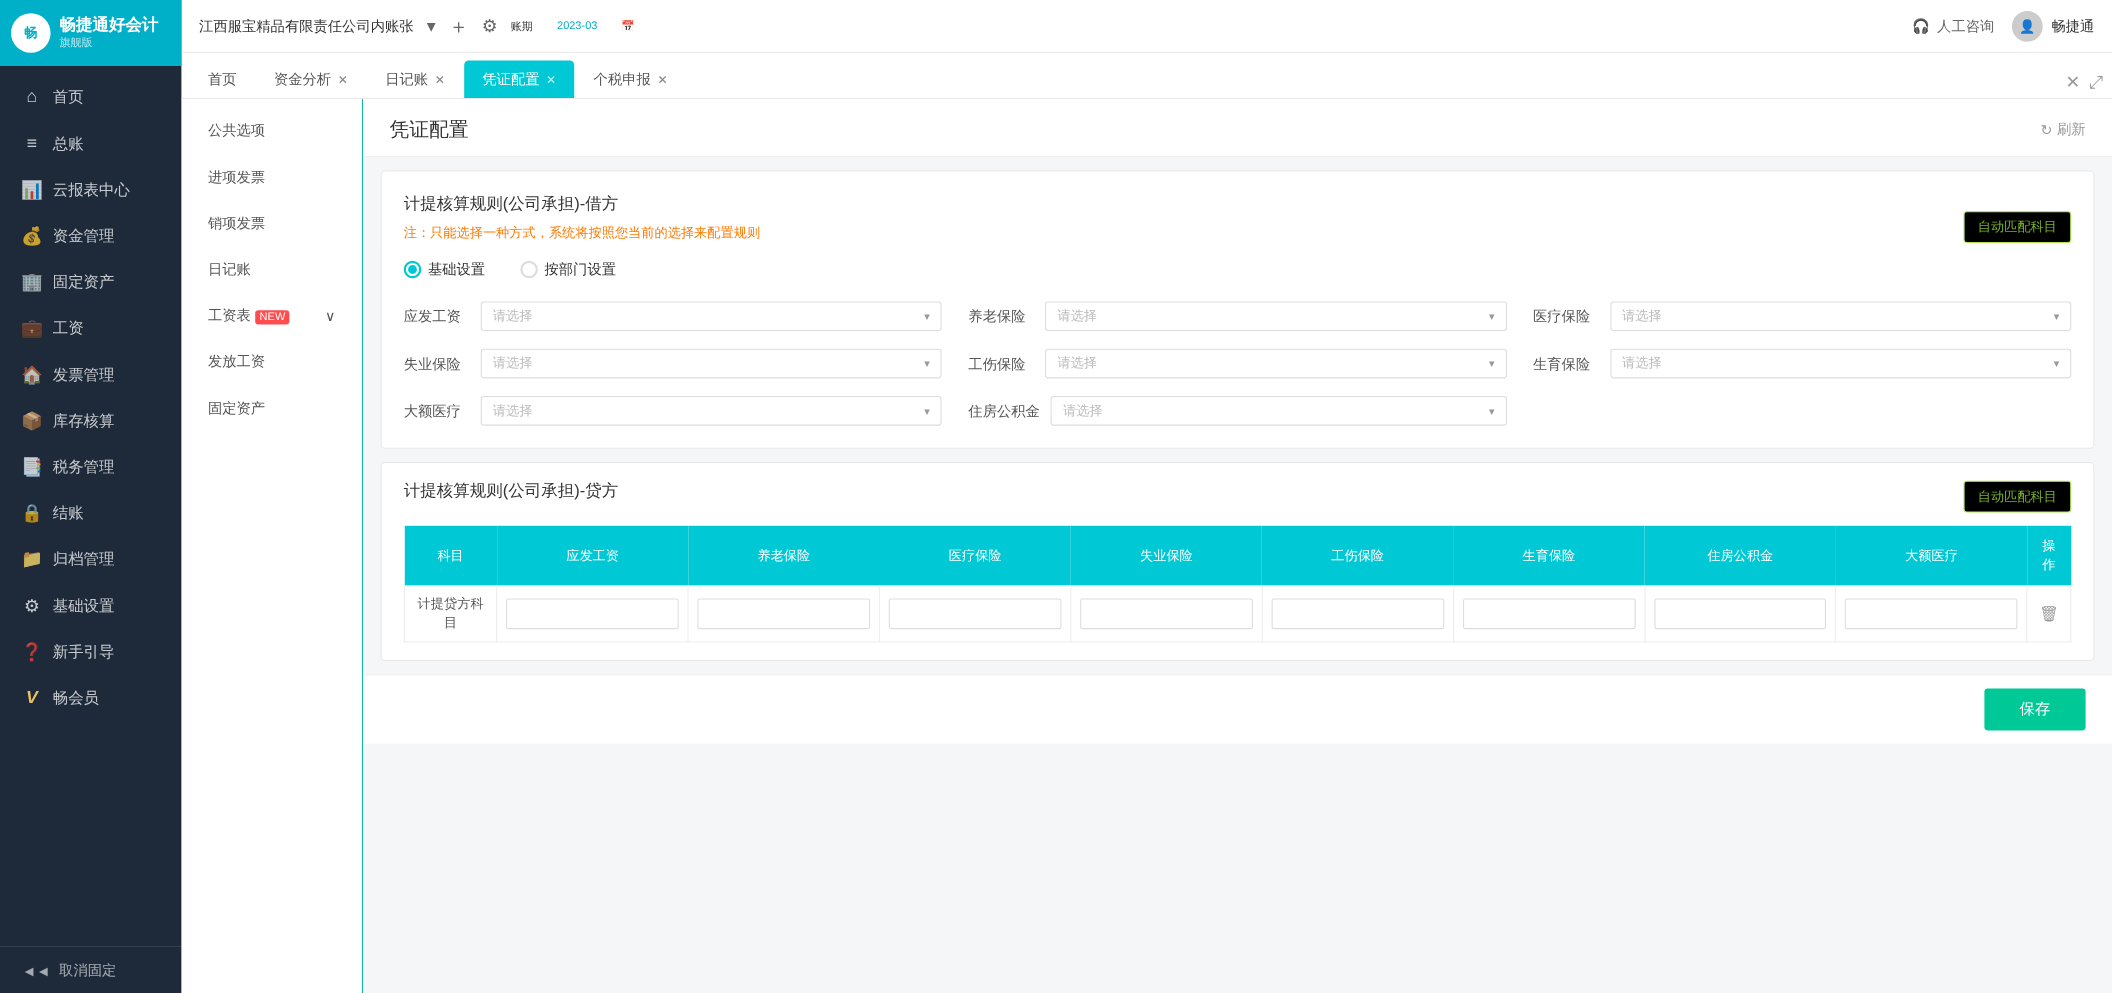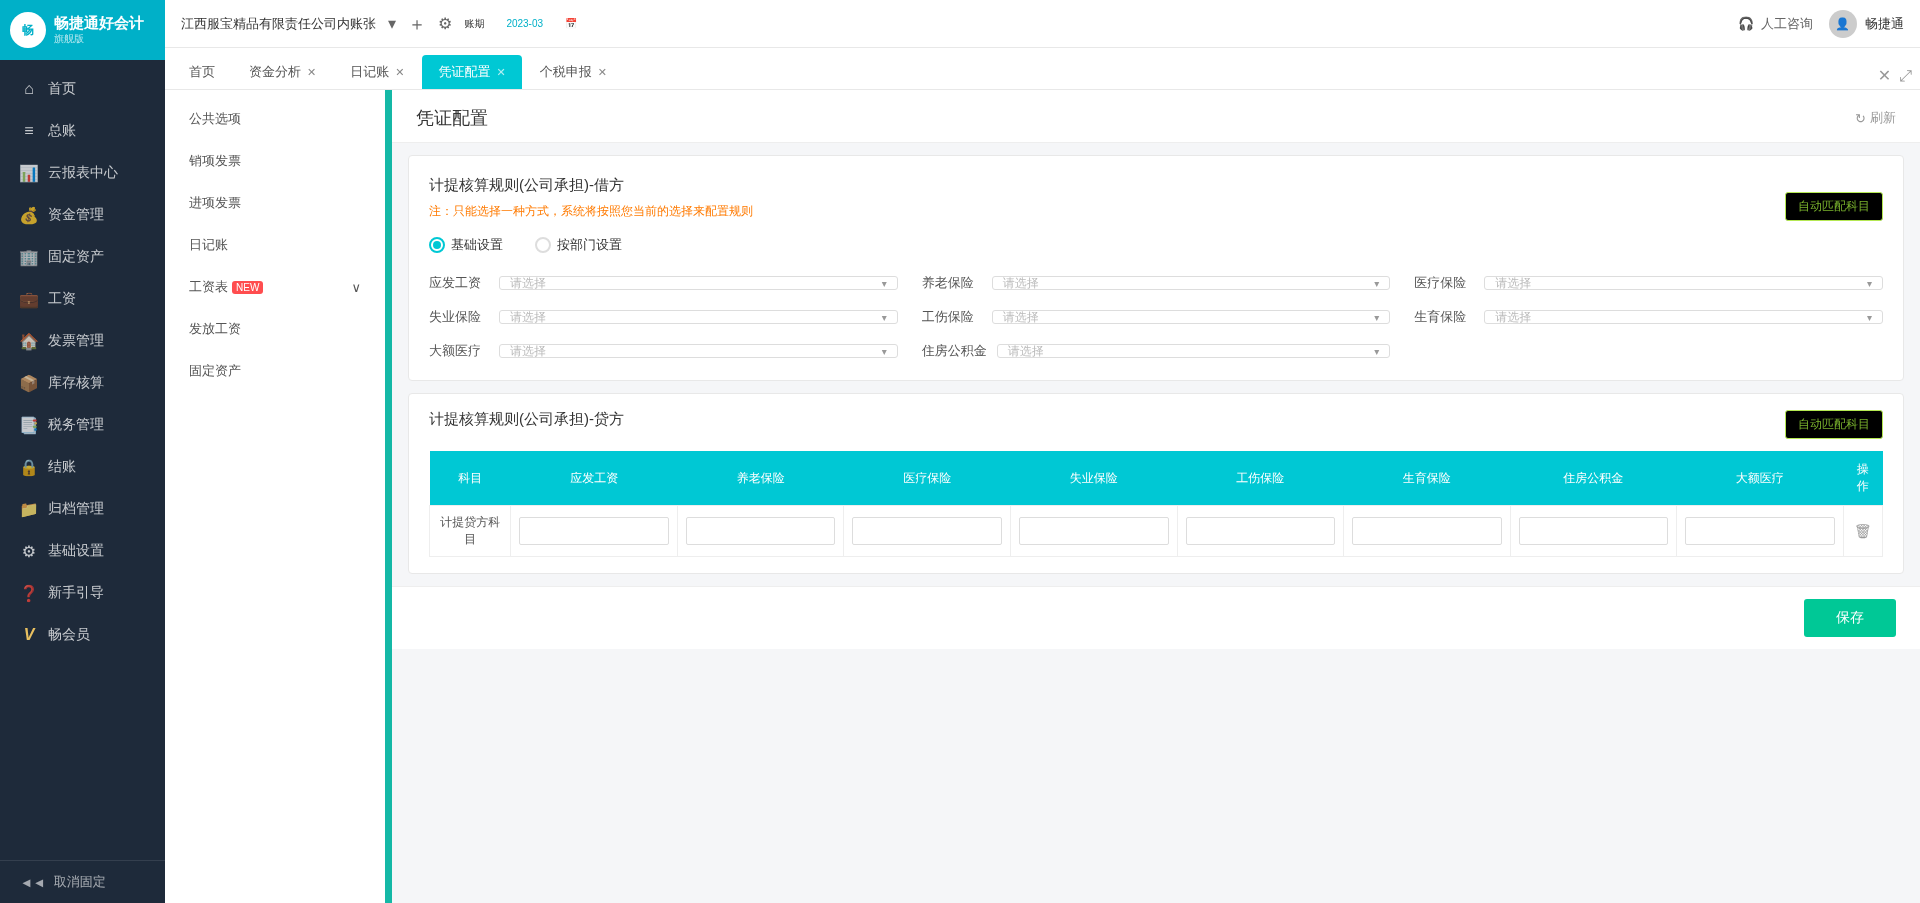--- a/index.html
+++ b/index.html
@@ -99,23 +99,23 @@
     .tab-close { font-size: 11px; color: inherit; opacity: 0.7; }
     .tab.active .tab-close { color: white; }
     .tabs-end { margin-left: auto; display: flex; align-items: center; gap: 8px; padding-bottom: 4px; }
     .tab-btn { background: none; border: none; cursor: pointer; color: #999; font-size: 16px; }
 
     
     .content-area { flex: 1; display: flex; overflow: hidden; background: #f5f6f8; }
 
     
     .left-menu {
-      width: 227px;
-      background: white;
-      border-right: 7px solid #14b8a6;
+      width: 165px;
+      background: white;
+      border-right: 1px solid #14b8a6;
       flex-shrink: 0;
       overflow-y: auto;
       padding: 8px 0;
     }
     .left-menu-item {
       padding: 12px 24px;
       font-size: 13px;
       color: #555;
       cursor: pointer;
     }
@@ -209,21 +209,21 @@
       border: 1px solid #ddd;
       border-radius: 3px;
       padding: 6px 10px;
       font-size: 12px;
       color: #bbb;
       display: flex;
       align-items: center;
       justify-content: space-between;
       cursor: pointer;
       background: white;
-      height: 14px;
+      height: 27px;
     }
     .form-select .placeholder { color: #bbb; }
     .form-select .arrow { color: #999; font-size: 10px; }
 
     .data-table { width: 100%; border-collapse: collapse; font-size: 12px; }
     .data-table thead tr { background: #00c8d4; }
     .data-table thead th {
       padding: 10px 8px;
       color: white;
       font-weight: normal;
@@ -398,22 +398,22 @@
     <div class="tabs-end">
       <button class="tab-btn">✕</button>
       <button class="tab-btn">⤢</button>
     </div>
   </div>
 
   <div class="content-area">
 
     <div class="left-menu">
       <div class="left-menu-item">公共选项</div>
+      <div class="left-menu-item">进项发票</div>
       <div class="left-menu-item">销项发票</div>
-      <div class="left-menu-item">进项发票</div>
       <div class="left-menu-item">日记账</div>
       <div class="left-menu-group">
         <span>工资表<span class="new-badge">NEW</span></span>
         <span>∨</span>
       </div>
       <div class="left-menu-item">发放工资</div>
       <div class="left-menu-item">固定资产</div>
     </div>
 
     <div class="page-content">

